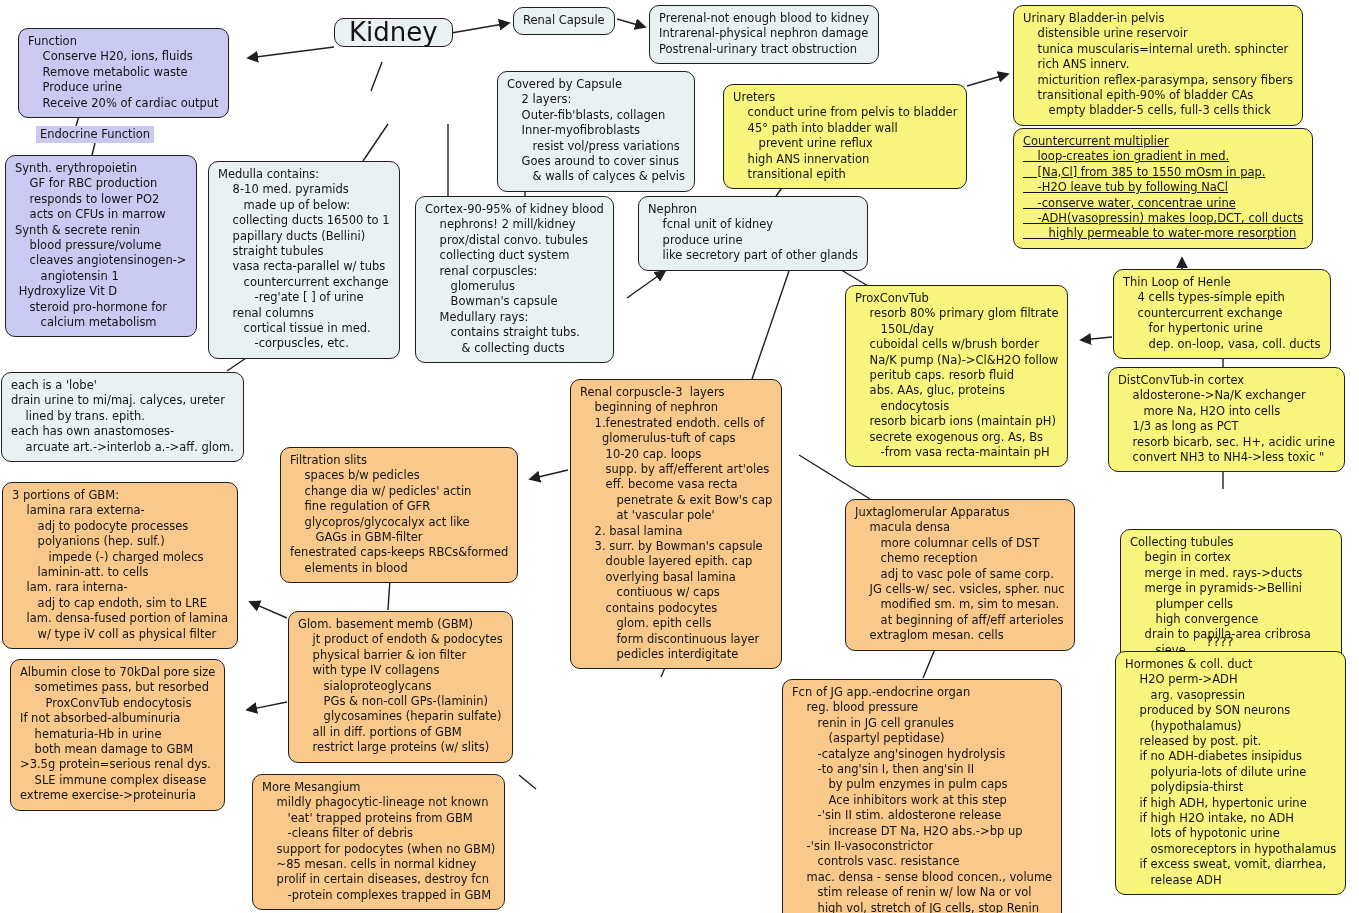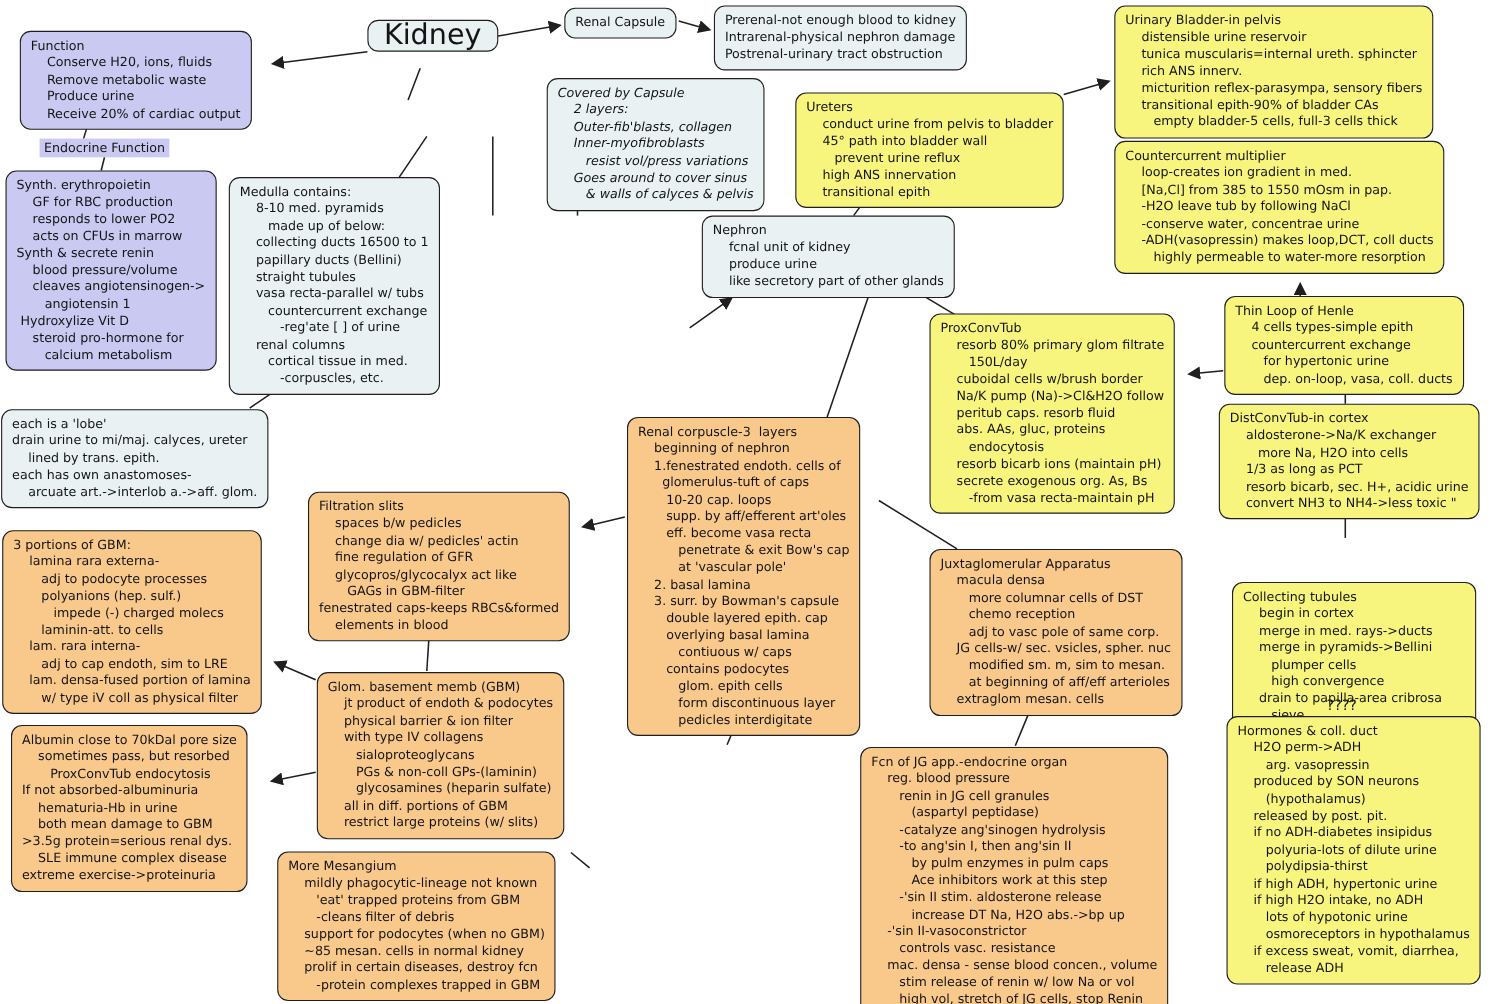--- a/index.html
+++ b/index.html
@@ -94,52 +94,62 @@
     GF for RBC production
     responds to lower PO2
     acts on CFUs in marrow
 Synth &amp; secrete renin
     blood pressure/volume
     cleaves angiotensinogen-&gt;
        angiotensin 1
  Hydroxylize Vit D
     steroid pro-hormone for
        calcium metabolism</span></div>
-    <div class="node blue" style="left: 497px; top: 71px; font-style: italic;"><span>Covered by Capsule
+    <div class="node blue" style="left: 497px; top: 71px;"><span>Covered by Capsule
     2 layers:
     Outer-fib'blasts, collagen
     Inner-myofibroblasts
        resist vol/press variations
     Goes around to cover sinus
        &amp; walls of calyces &amp; pelvis</span></div>
     <div class="node yellow" style="left: 723px; top: 84px;"><span>Ureters
     conduct urine from pelvis to bladder
     45° path into bladder wall
        prevent urine reflux
     high ANS innervation
     transitional epith</span></div>
-    <div class="node yellow" style="left: 1013px; top: 128px;"><span>Countercurrent multiplier
+    <div class="node yellow" style="left: 1013px; top: 128px; text-decoration: underline;"><span>Countercurrent multiplier
     loop-creates ion gradient in med.
     [Na,Cl] from 385 to 1550 mOsm in pap.
     -H2O leave tub by following NaCl
     -conserve water, concentrae urine
     -ADH(vasopressin) makes loop,DCT, coll ducts
        highly permeable to water-more resorption</span></div>
     <div class="node blue" style="left: 208px; top: 161px;"><span>Medulla contains:
     8-10 med. pyramids
        made up of below:
     collecting ducts 16500 to 1
     papillary ducts (Bellini)
     straight tubules
     vasa recta-parallel w/ tubs
        countercurrent exchange
           -reg'ate [ ] of urine
     renal columns
        cortical tissue in med.
           -corpuscles, etc.</span></div>
+    <div class="node blue" style="left: 415px; top: 196px;"><span>Cortex-90-95% of kidney blood
+    nephrons! 2 mill/kidney
+    prox/distal convo. tubules
+    collecting duct system
+    renal corpuscles:
+       glomerulus
+       Bowman's capsule
+    Medullary rays:
+       contains straight tubs.
+          &amp; collecting ducts</span></div>
     <div class="node blue" style="left: 638px; top: 196px;"><span>Nephron
     fcnal unit of kidney
     produce urine
     like secretory part of other glands</span></div>
     <div class="node yellow" style="left: 845px; top: 285px;"><span>ProxConvTub
     resorb 80% primary glom filtrate
        150L/day
     cuboidal cells w/brush border
     Na/K pump (Na)-&gt;Cl&amp;H2O follow
     peritub caps. resorb fluid

